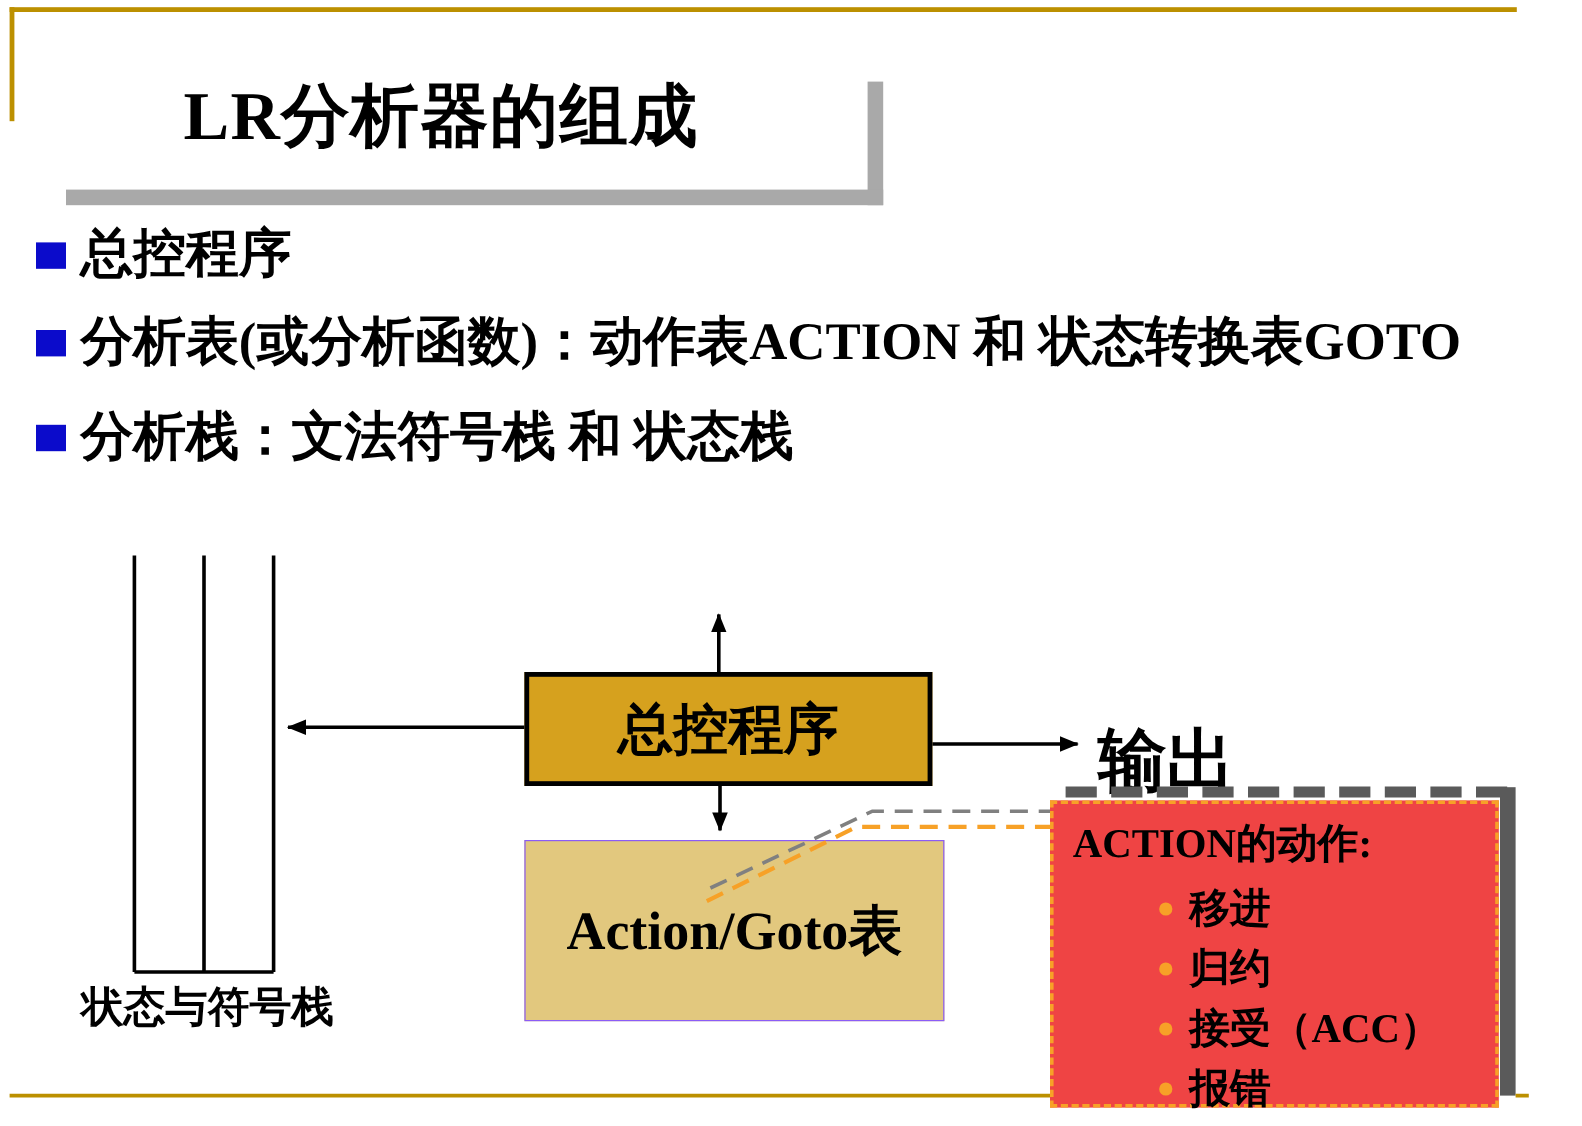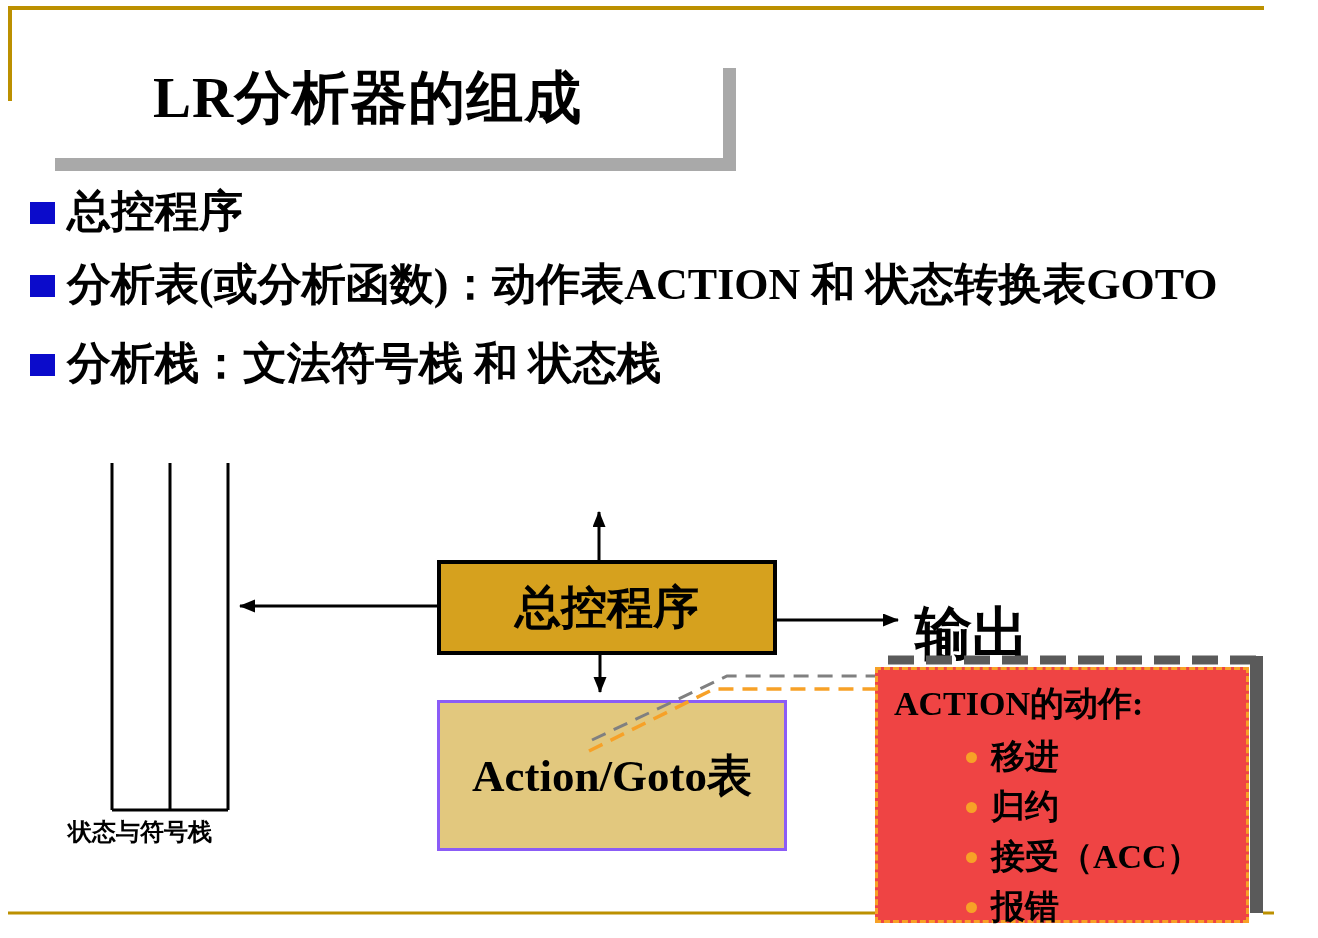--- a/index.html
+++ b/index.html
@@ -18,22 +18,22 @@
   
   .bullet{left:30px;display:flex;align-items:flex-start;white-space:nowrap;font-size:44px;line-height:48px;}
   .bullet .sq{flex:0 0 auto;width:25px;height:22px;background:#0B0BCB;margin:14px 12px 0 0;}
   .b1{top:188px;}
   .b2{top:261px;}
   .b3{top:340px;}
   
   .dbox{display:flex;align-items:center;justify-content:center;box-sizing:border-box;text-align:center;}
   .input-box{left:330px;top:432px;width:463px;height:71px;background:#ACACAC;border:3px solid #000;font-size:43px;}
   .controller-box{left:437px;top:560px;width:340px;height:95px;background:#D6A11E;border:4px solid #000;font-size:46px;}
-  .table-box{left:437px;top:700px;width:350px;height:151px;background:#E2C87E;border:3px solid #8b5cf6;font-size:45px;}
-  .stack-label{left:68px;top:816px;font-size:24px;white-space:nowrap;}
+  .table-box{left:437px;top:700px;width:350px;height:151px;background:#E2C87E;border:1px solid #8b5cf6;font-size:45px;}
+  .stack-label{left:68px;top:816px;font-size:35px;white-space:nowrap;}
   .output-label{left:915px;top:596px;font-size:57px;white-space:nowrap;}
   
   .lines{left:0;top:0;width:1318px;height:938px;z-index:5;pointer-events:none;}
   
   .callout{left:875px;top:667px;width:374px;height:256px;background:#ef4444;
            border:3px dashed #F7A127;box-sizing:border-box;z-index:10;}
   .callout-heading{margin:14px 0 0 16px;font-size:34px;line-height:40px;white-space:nowrap;}
   .callout-list{margin-top:8px;}
   .callout-item{display:flex;align-items:center;height:50px;padding-left:88px;font-size:34px;white-space:nowrap;}
   .callout-item .dot{flex:0 0 auto;width:11px;height:11px;border-radius:50%;background:#F7A127;margin-right:14px;}

